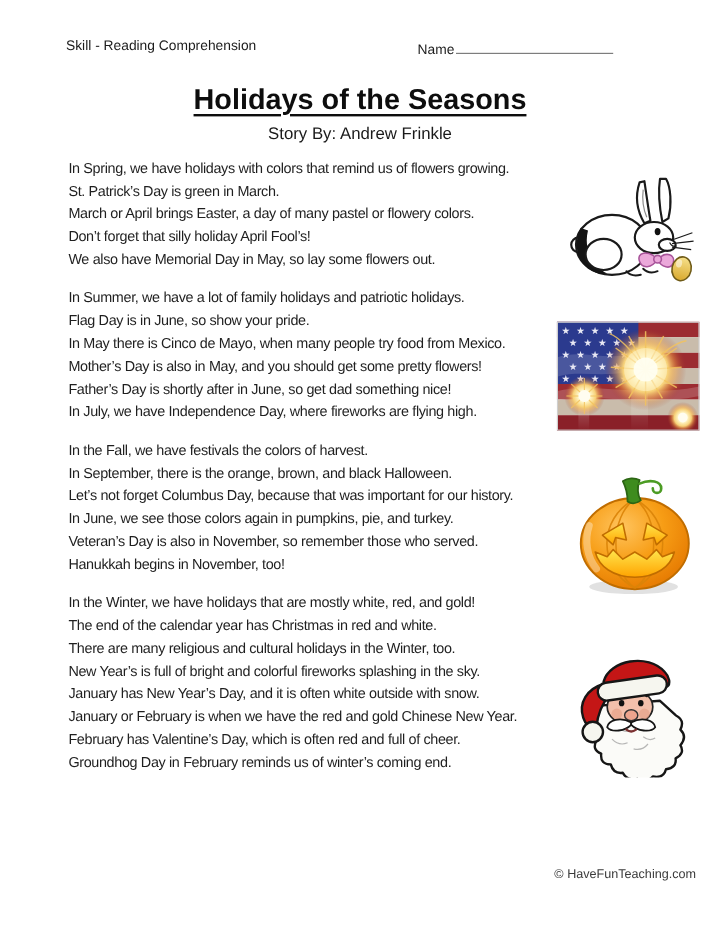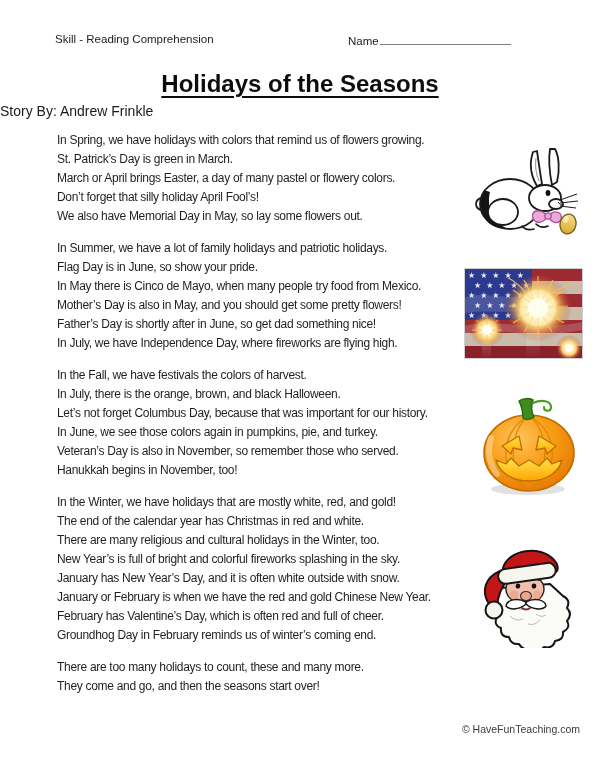--- a/index.html
+++ b/index.html
@@ -8,21 +8,21 @@
     font-family:"Liberation Sans", sans-serif;color:#1f1f1f;overflow:hidden;
   }
   .skill-label{position:absolute;left:36px;top:33px;font-size:11.5px;color:#1c1c1c;margin-left:19px;}
   .name-row{position:absolute;left:348px;top:33px;font-size:11.5px;color:#1c1c1c;white-space:nowrap;text-align:center;}
   .name-line{display:inline-block;width:131px;height:11px;border-bottom:1.5px solid #7d7d7d;margin-left:1px;}
   .page-title{
     position:absolute;left:0;right:0;top:70px;margin:0;text-align:center;
     font-size:24px;font-weight:bold;color:#0d0d0d;
     text-decoration:underline;text-decoration-thickness:2px;text-underline-offset:4px;
   }
-  .byline{position:absolute;left:0;right:0;top:103px;font-size:14px;color:#1a1a1a;}
+  .byline{position:absolute;left:0;right:0;top:103px;text-align:center;font-size:14px;color:#1a1a1a;}
   .story{position:absolute;left:57px;top:131px;width:420px;font-size:12px;letter-spacing:-0.3px;}
   .story .paragraph{margin:0 0 13px 0;}
   .story .line{line-height:19px;white-space:nowrap;}
   .figure{position:absolute;}
   .fig-bunny{left:470px;top:146px;width:110px;height:94px;}
   .fig-flag{left:464px;top:268px;width:119px;height:91px;}
   .fig-pumpkin{left:478px;top:396px;width:106px;height:102px;}
   .fig-santa{left:476px;top:544px;width:98px;height:104px;}
   .figure svg{display:block;width:100%;height:100%;}
   .footer{position:absolute;left:410px;top:723px;width:170px;text-align:right;font-size:10.5px;color:#3a3a3a;}
@@ -50,39 +50,35 @@
     <div class="paragraph">
       <div class="line">In Summer, we have a lot of family holidays and patriotic holidays.</div>
       <div class="line">Flag Day is in June, so show your pride.</div>
       <div class="line">In May there is Cinco de Mayo, when many people try food from Mexico.</div>
       <div class="line">Mother’s Day is also in May, and you should get some pretty flowers!</div>
       <div class="line">Father’s Day is shortly after in June, so get dad something nice!</div>
       <div class="line">In July, we have Independence Day, where fireworks are flying high.</div>
     </div>
     <div class="paragraph">
       <div class="line">In the Fall, we have festivals the colors of harvest.</div>
-      <div class="line">In July, there is the orange, brown, and black Halloween.</div>
+      <div class="line">In September, there is the orange, brown, and black Halloween.</div>
       <div class="line">Let’s not forget Columbus Day, because that was important for our history.</div>
       <div class="line">In June, we see those colors again in pumpkins, pie, and turkey.</div>
       <div class="line">Veteran’s Day is also in November, so remember those who served.</div>
       <div class="line">Hanukkah begins in November, too!</div>
     </div>
     <div class="paragraph">
       <div class="line">In the Winter, we have holidays that are mostly white, red, and gold!</div>
       <div class="line">The end of the calendar year has Christmas in red and white.</div>
       <div class="line">There are many religious and cultural holidays in the Winter, too.</div>
       <div class="line">New Year’s is full of bright and colorful fireworks splashing in the sky.</div>
       <div class="line">January has New Year’s Day, and it is often white outside with snow.</div>
       <div class="line">January or February is when we have the red and gold Chinese New Year.</div>
       <div class="line">February has Valentine’s Day, which is often red and full of cheer.</div>
       <div class="line">Groundhog Day in February reminds us of winter’s coming end.</div>
-    </div>
-    <div class="paragraph">
-      <div class="line">There are too many holidays to count, these and many more.</div>
-      <div class="line">They come and go, and then the seasons start over!</div>
     </div>
   </div>
 
 <div class="figure fig-bunny" role="img" aria-label="White Easter bunny with pink bow and golden egg">
   <svg viewBox="0 0 110 94" xmlns="http://www.w3.org/2000/svg">
     <defs>
       <linearGradient id="eggG" x1="0" y1="0" x2="0" y2="1">
         <stop offset="0" stop-color="#f6e08a"></stop>
           <stop offset="1" stop-color="#d9a92e"></stop>
       </linearGradient>

